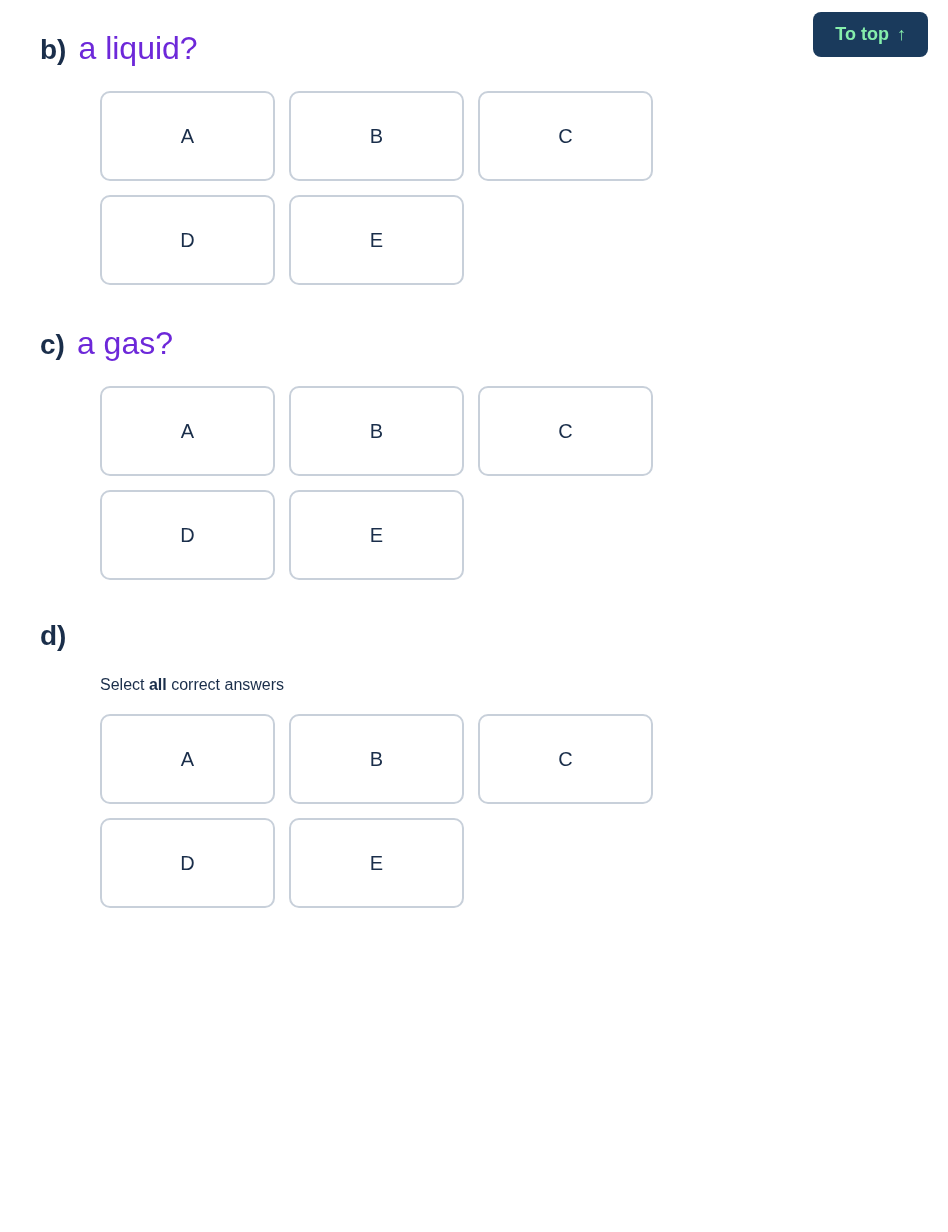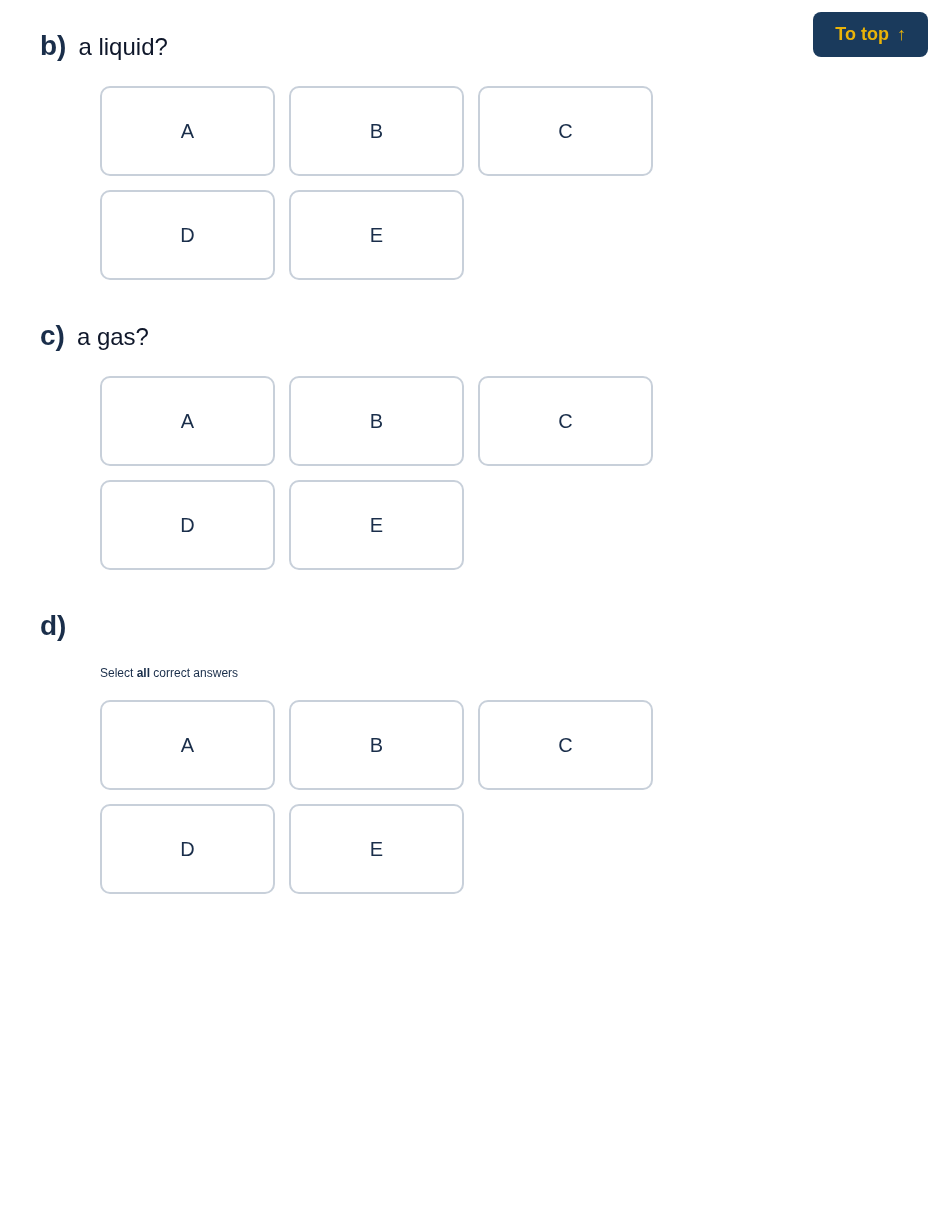--- a/index.html
+++ b/index.html
@@ -15,21 +15,21 @@
       width: 948px;
       min-height: 1232px;
       position: relative;
     }
 
     .to-top-btn {
       position: absolute;
       top: 12px;
       right: 20px;
       background: #1a3a5c;
-      color: #eab308;
+      color: #86efac;
       border: none;
       border-radius: 8px;
       padding: 12px 22px;
       font-size: 18px;
       font-weight: 600;
       cursor: pointer;
       display: flex;
       align-items: center;
       gap: 8px;
     }
@@ -54,22 +54,22 @@
       margin-top: 10px;
     }
 
     .question-letter {
       font-size: 28px;
       font-weight: 800;
       color: #1a2e4a;
     }
 
     .question-text {
-      font-size: 24px;
-      color: #0f172a;
+      font-size: 32px;
+      color: #6d28d9;
       font-weight: 400;
     }
 
     .options-grid {
       display: grid;
       grid-template-columns: repeat(3, 175px);
       gap: 14px;
       margin-left: 60px;
     }
 
@@ -82,21 +82,21 @@
       font-size: 20px;
       font-weight: 400;
       color: #1a2e4a;
       cursor: pointer;
       display: flex;
       align-items: center;
       justify-content: center;
     }
 
     .select-instruction {
-      font-size: 12px;
+      font-size: 16px;
       color: #1a2e4a;
       margin-left: 60px;
       margin-bottom: 20px;
       font-weight: 400;
     }
 
     .select-instruction strong {
       font-weight: 800;
     }
   </style>

